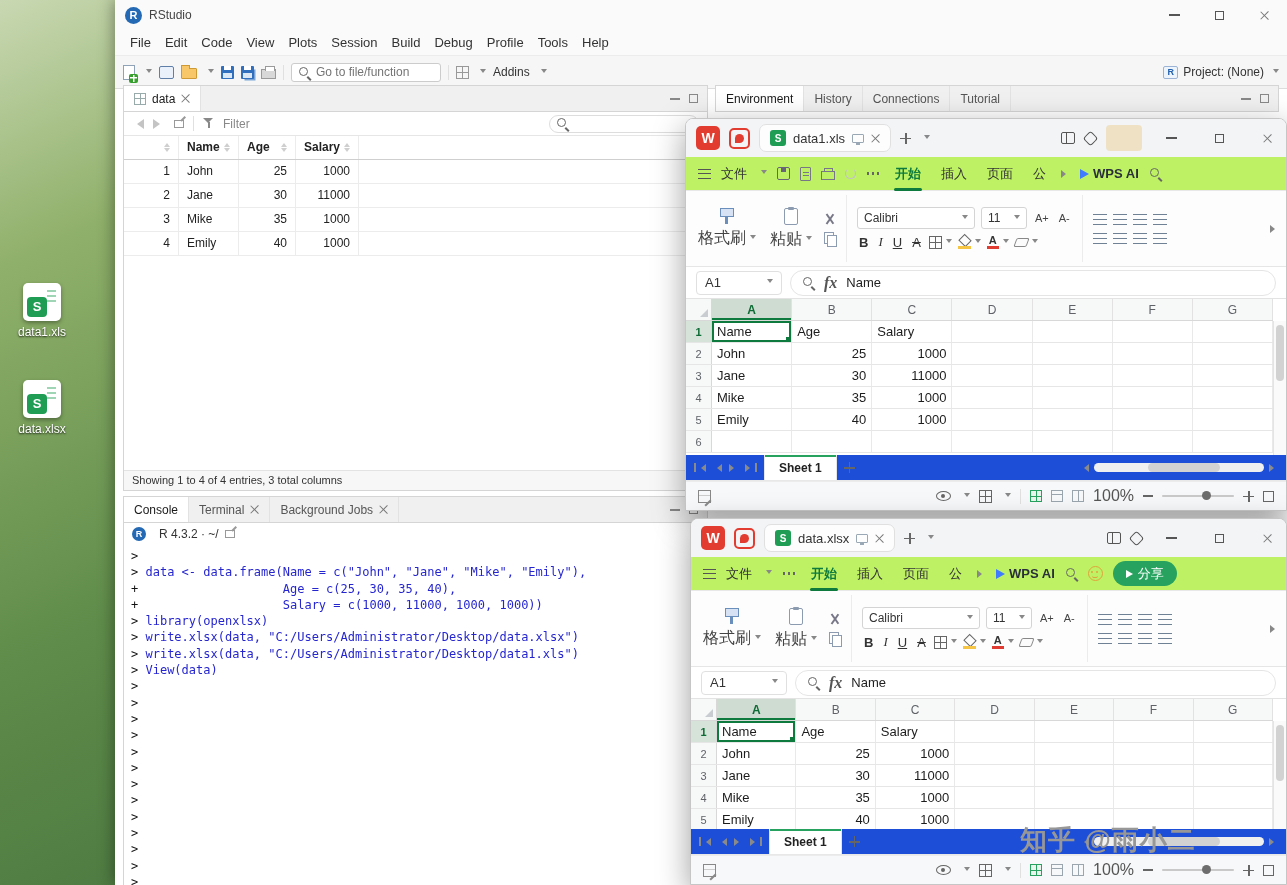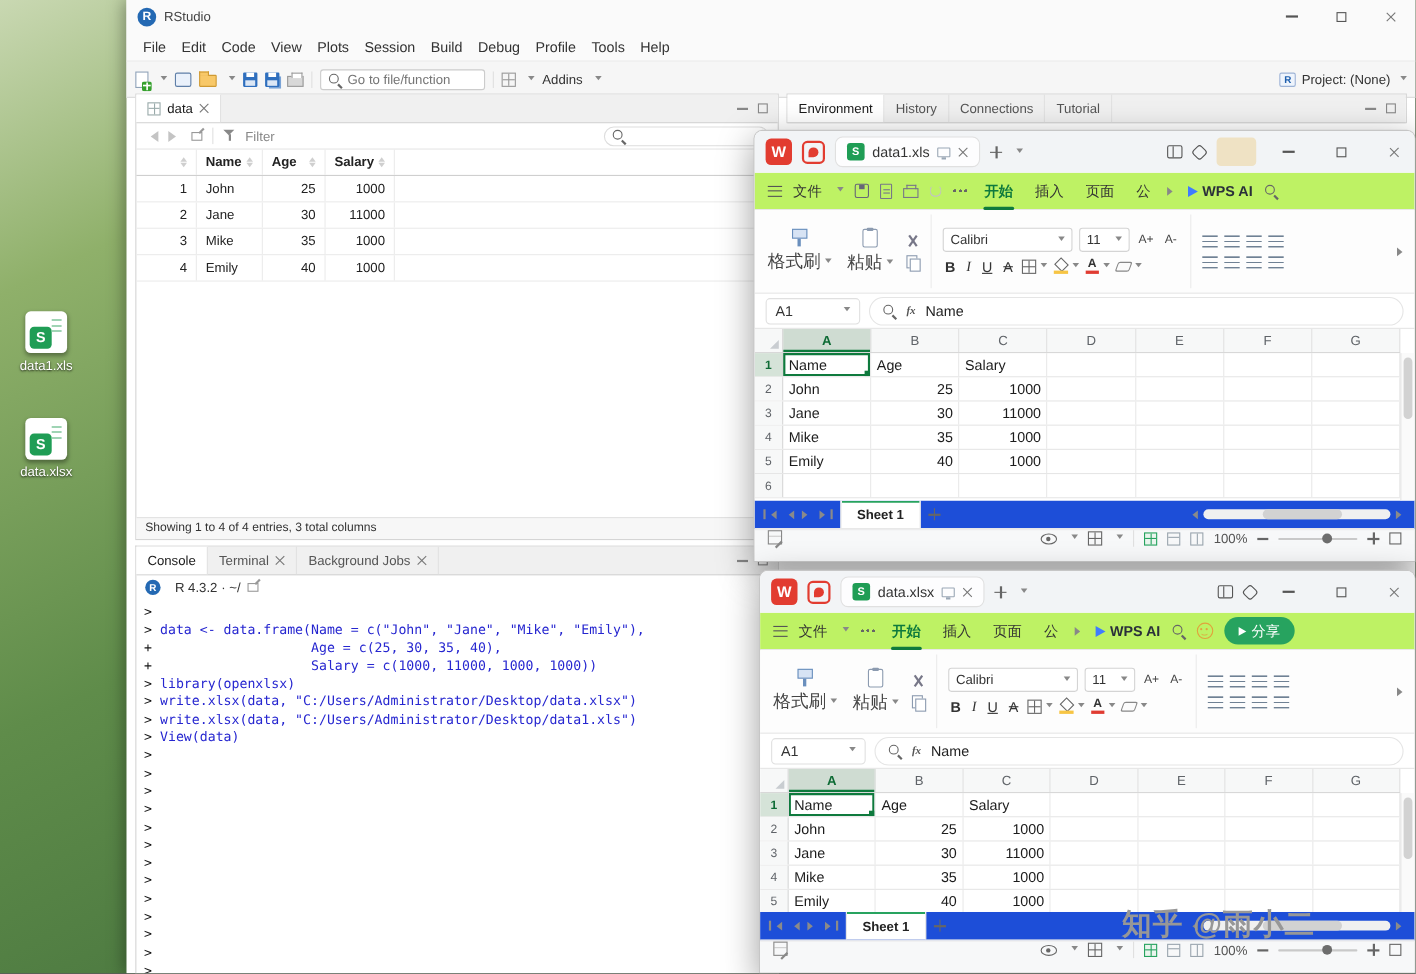--- a/index.html
+++ b/index.html
@@ -174,21 +174,21 @@
   .i-fc b{font-size:11px;line-height:10px;color:#333;}
   .i-fc i{width:12px;height:3px;background:#e03c32;display:block;margin-top:1px;}
   .i-eraser{display:inline-block;width:13px;height:9px;background:#fbfbfb;border:1px solid #888;transform:skewX(-20deg);border-radius:2px;}
   .rb-align{display:flex;flex-direction:column;gap:8px;justify-content:center;}
   .li{display:inline-block;width:14px;height:11px;background:repeating-linear-gradient(to bottom,#6f8194 0 1.5px,transparent 1.5px 4.8px);}
   .rb-expand{position:absolute;right:7px;top:50%;transform:translateY(-50%);}
 
   .wformula{flex:0 0 32px;display:flex;align-items:center;gap:8px;padding:0 10px;border-bottom:1px solid #e3e3e3;background:#fff;}
   .ref{width:86px;height:24px;border:1px solid #e0e0e0;border-radius:4px;display:flex;align-items:center;justify-content:space-between;padding:0 8px;font-size:13px;color:#333;}
   .fbar{flex:1;height:26px;border:1px solid #e5e5e5;border-radius:13px;display:flex;align-items:center;gap:9px;padding:0 11px;background:#fff;}
-  .fx{font-style:italic;font-weight:bold;font-family:"Liberation Serif",serif;color:#555;font-size:10px;}
+  .fx{font-style:italic;font-weight:bold;font-family:"Liberation Serif",serif;color:#555;font-size:16px;}
   .fval{font-size:13px;color:#222;}
 
   .wgrid{flex:1;position:relative;background:#fff;overflow:hidden;}
   .ginner{position:absolute;left:0;top:0;right:13px;bottom:0;display:flex;flex-direction:column;}
   .ghead{display:flex;flex:0 0 22px;background:#f7f8f8;border-bottom:1px solid #d8d8d8;}
   .gcorner{flex:0 0 26px;border-right:1px solid #d8d8d8;position:relative;}
   .gcorner::after{content:"";position:absolute;right:3px;bottom:3px;width:0;height:0;border-left:8px solid transparent;border-bottom:8px solid #c9cdd1;}
   .gcol{flex:1;display:flex;align-items:center;justify-content:center;font-size:12px;color:#5f6368;border-right:1px solid #e2e2e2;}
   .gcol.hl{background:#cfdcd2;color:#0e6b35;font-weight:bold;box-shadow:inset 0 -2px 0 #0e7a3d;}
   .grow{display:flex;flex:0 0 22px;border-bottom:1px solid #e6e6e6;}
@@ -201,21 +201,21 @@
   .vscroll{position:absolute;right:0;top:22px;bottom:0;width:13px;background:#fafafa;border-left:1px solid #e4e4e4;}
   .vthumb{position:absolute;left:2px;right:2px;top:4px;height:56px;background:#d2d2d2;border-radius:4px;}
 
   .wsheetbar{flex:0 0 26px;display:flex;align-items:center;gap:7px;padding:0 8px;border-bottom:1px solid #e8e8e8;background:#1d4ed8;font-size:12px;color:#333;}
   .nav{display:inline-flex;align-items:center;gap:1px;}
   .sheettab{height:100%;display:inline-flex;align-items:center;padding:0 14px;background:#fff;border-left:1px solid #e6e6e6;border-right:1px solid #e6e6e6;font-weight:bold;color:#222;box-shadow:inset 0 2px 0 #27a35f;}
   .hscroll{margin-left:auto;display:flex;align-items:center;gap:5px;}
   .htrack{width:170px;height:9px;background:#f0f0f0;border-radius:5px;position:relative;}
   .hthumb{position:absolute;left:32%;width:72px;height:9px;background:#d2d2d2;border-radius:5px;}
 
-  .wstatus{flex:0 0 29px;display:flex;align-items:flex-start;gap:12px;padding:0 12px;background:#f7f8f9;font-size:12px;color:#555;border-top:1px solid #ececec;}
+  .wstatus{flex:0 0 29px;display:flex;align-items:center;gap:12px;padding:0 12px;background:#f7f8f9;font-size:16px;color:#555;border-top:1px solid #ececec;}
   .st-ico{display:inline-block;width:13px;height:13px;border:1px solid #888;position:relative;background:linear-gradient(#ccc,#ccc) 0 4px/100% 1px no-repeat;}
   .st-ico::after{content:"";position:absolute;right:-2px;bottom:-2px;width:8px;height:2px;background:#888;transform:rotate(-45deg);}
   .st-right{margin-left:auto;display:flex;align-items:center;gap:9px;}
   .eye{display:inline-block;width:15px;height:10px;border:1.5px solid #666;border-radius:50%;position:relative;}
   .eye::after{content:"";position:absolute;left:4px;top:2px;width:4px;height:4px;border-radius:50%;background:#666;}
   .view-ico{display:inline-block;width:12px;height:12px;border:1px solid #9aa5ae;background:#fff;}
   .view-ico.v1{border-color:#27a35f;background:linear-gradient(#27a35f,#27a35f) 50% 0/1px 100% no-repeat,linear-gradient(#27a35f,#27a35f) 0 50%/100% 1px no-repeat,#eaf5ee;}
   .view-ico.v2{background:linear-gradient(#9aa5ae,#9aa5ae) 0 3px/100% 1px no-repeat;}
   .view-ico.v3{background:linear-gradient(#9aa5ae,#9aa5ae) 50% 0/1px 100% no-repeat;}
   .zminus{display:inline-block;width:10px;height:2px;background:#666;}

